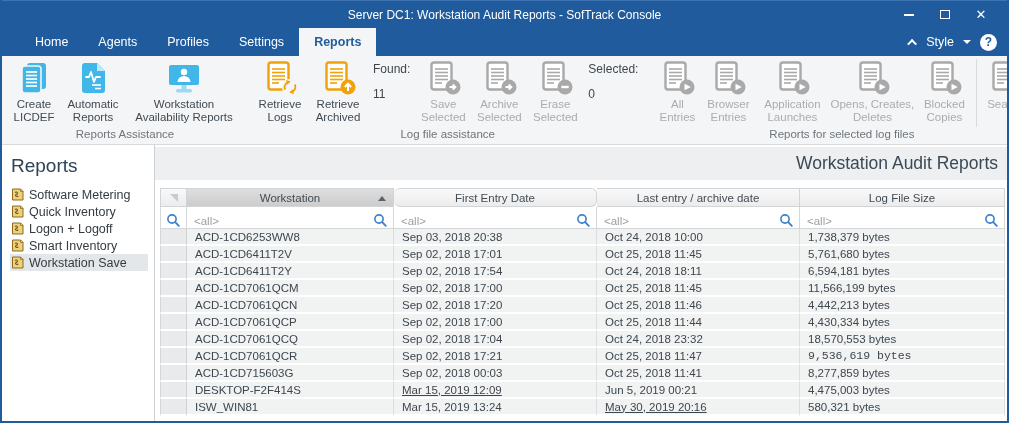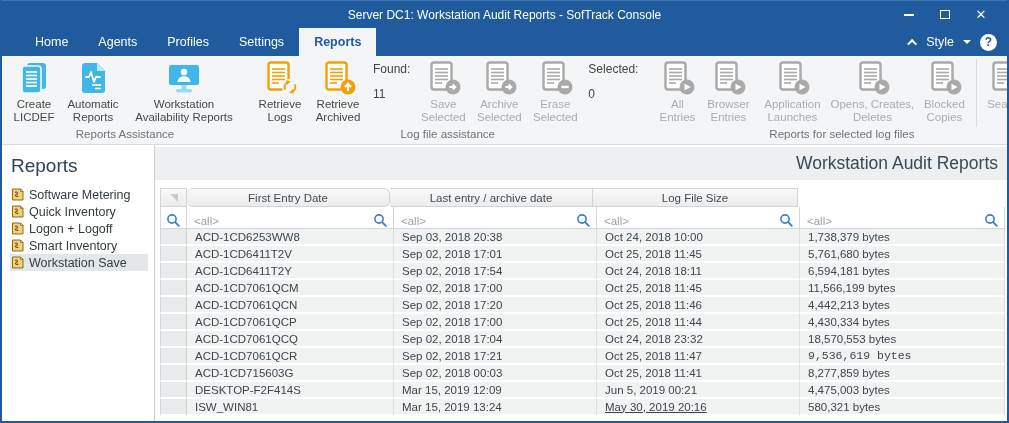--- a/index.html
+++ b/index.html
@@ -411,20 +411,24 @@
     </div>
     <div class="main">
       <div class="panel-strip">
         <span>Workstation Audit Reports</span>
       </div>
       <div class="grid" id="grid">
           <div class="g-row">
             <div class="g-hcell" style="width: 27px;">
               <span class="corner-tri"></span>
             </div>
+            <div class="g-hcell sorted" style="width: 207px;">
+              <span>Workstation</span>
+              <span class="sort-asc"></span>
+            </div>
             <div class="g-hcell" style="width: 203px; border-radius: 6px;">
               <span>First Entry Date</span>
             </div>
             <div class="g-hcell" style="width: 203px;">
               <span>Last entry / archive date</span>
             </div>
             <div class="g-hcell" style="width: 205px;">
               <span>Log File Size</span>
             </div>
           </div>
@@ -533,21 +537,21 @@
           <div class="g-row">
             <div class="g-cell indicator" style="width: 27px;"></div>
             <div class="g-cell" style="width: 207px;">ACD-1CD715603G</div>
             <div class="g-cell" style="width: 203px;">Sep 02, 2018 00:03</div>
             <div class="g-cell" style="width: 203px;">Oct 25, 2018 11:41</div>
             <div class="g-cell" style="width: 205px;">8,277,859 bytes</div>
           </div>
           <div class="g-row">
             <div class="g-cell indicator" style="width: 27px;"></div>
             <div class="g-cell" style="width: 207px;">DESKTOP-F2F414S</div>
-            <div class="g-cell" style="width: 203px;">Mar 15, 2019 12:09</div>
+            <div class="g-cell" style="width: 203px; text-decoration: underline;">Mar 15, 2019 12:09</div>
             <div class="g-cell" style="width: 203px;">Jun 5, 2019 00:21</div>
             <div class="g-cell" style="width: 205px;">4,475,003 bytes</div>
           </div>
           <div class="g-row">
             <div class="g-cell indicator" style="width: 27px;"></div>
             <div class="g-cell" style="width: 207px;">ISW_WIN81</div>
             <div class="g-cell" style="width: 203px;">Mar 15, 2019 13:24</div>
             <div class="g-cell" style="width: 203px; text-decoration: underline;">May 30, 2019 20:16</div>
             <div class="g-cell" style="width: 205px;">580,321 bytes</div>
           </div>

